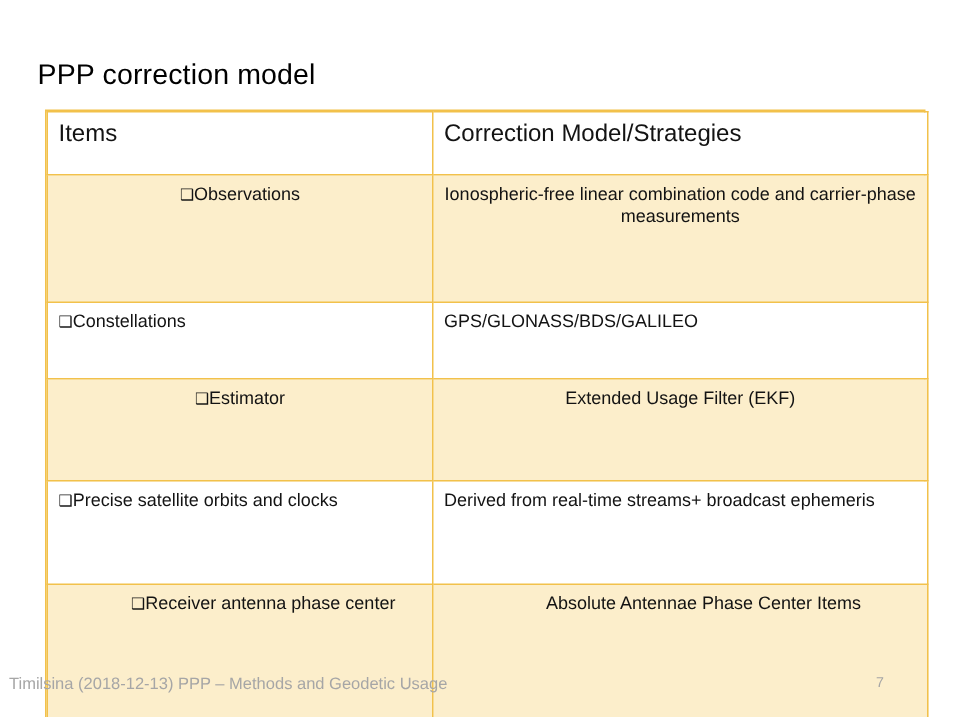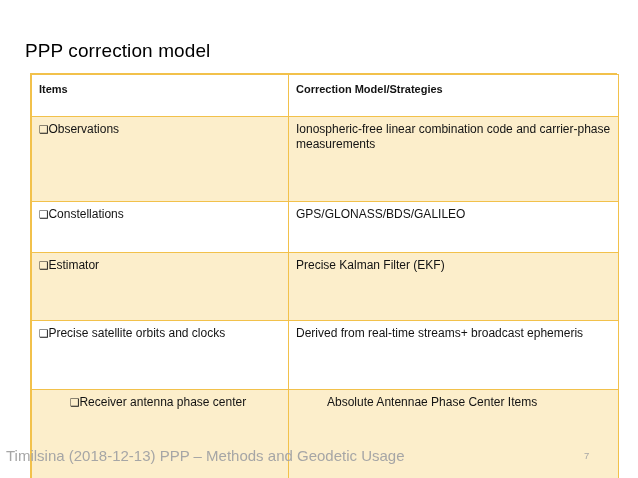--- a/index.html
+++ b/index.html
@@ -61,27 +61,27 @@
     vertical-align: top;
     text-align: left;
     color: #131313;
     font-size: 12px;
     line-height: 15px;
     font-weight: 400;
   }
 
   table.ppp-table thead th {
     background: #ffffff;
-    font-weight: bold;
+    font-weight: normal;
     height: 29px;
     padding-top: 7px;
-    font-size: 11px;
+    font-size: 16px;
   }
 
-  tr.row-cream td { background: #fceecb; }
+  tr.row-cream td { background: #fceecb; text-align: center; }
   tr.row-white td { background: #ffffff; margin-top: 44px; }
 
   tr.r1 td { height: 74px; }
   tr.r2 td { height: 40px; }
   tr.r3 td { height: 57px; margin-top: 43px; }
   tr.r4 td { height: 58px; }
   tr.r5 td { height: 79px; padding-left: 38px; }
 
   .bullet-box {
     display: inline-block;
@@ -99,21 +99,21 @@
 
   .model-text {
     display: block;
   }
 
   
   .footer {
     position: absolute;
     left: 6px;
     top: 450px;
-    font-size: 15px;
+    font-size: 11px;
     color: #a6a6a6;
     line-height: 12px;
     white-space: nowrap;
   }
   .page-number {
     position: absolute;
     left: 584px;
     top: 450px;
     font-size: 9.5px;
     color: #a6a6a6;
@@ -157,21 +157,21 @@
           <td>
             <span class="model-text">GPS/GLONASS/BDS/GALILEO</span>
           </td>
         </tr>
 
         <tr class="row-cream r3">
           <td>
             <span class="bullet-box">❑</span><span class="cell-text">Estimator</span>
           </td>
           <td>
-            <span class="model-text">Precise Kalman Filter (EKF)</span>
+            <span class="model-text">Extended Usage Filter (EKF)</span>
           </td>
         </tr>
 
         <tr class="row-white r4">
           <td>
             <span class="bullet-box">❑</span><span class="cell-text">Precise satellite orbits and clocks</span>
           </td>
           <td>
             <span class="model-text">Derived from real-time streams+ broadcast ephemeris</span>
           </td>

